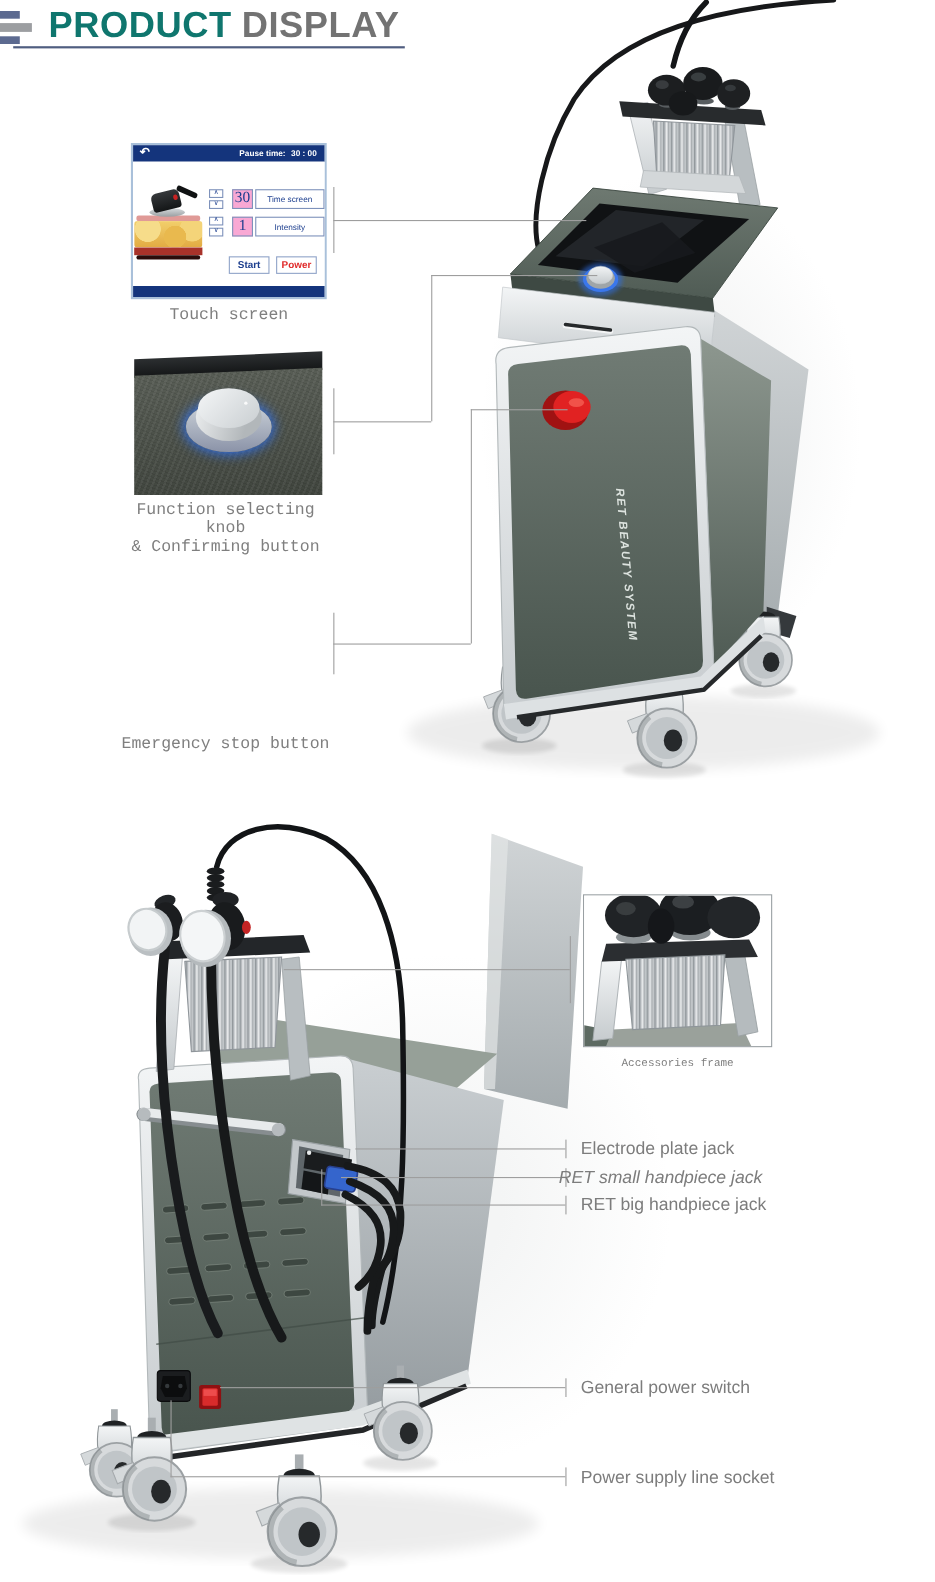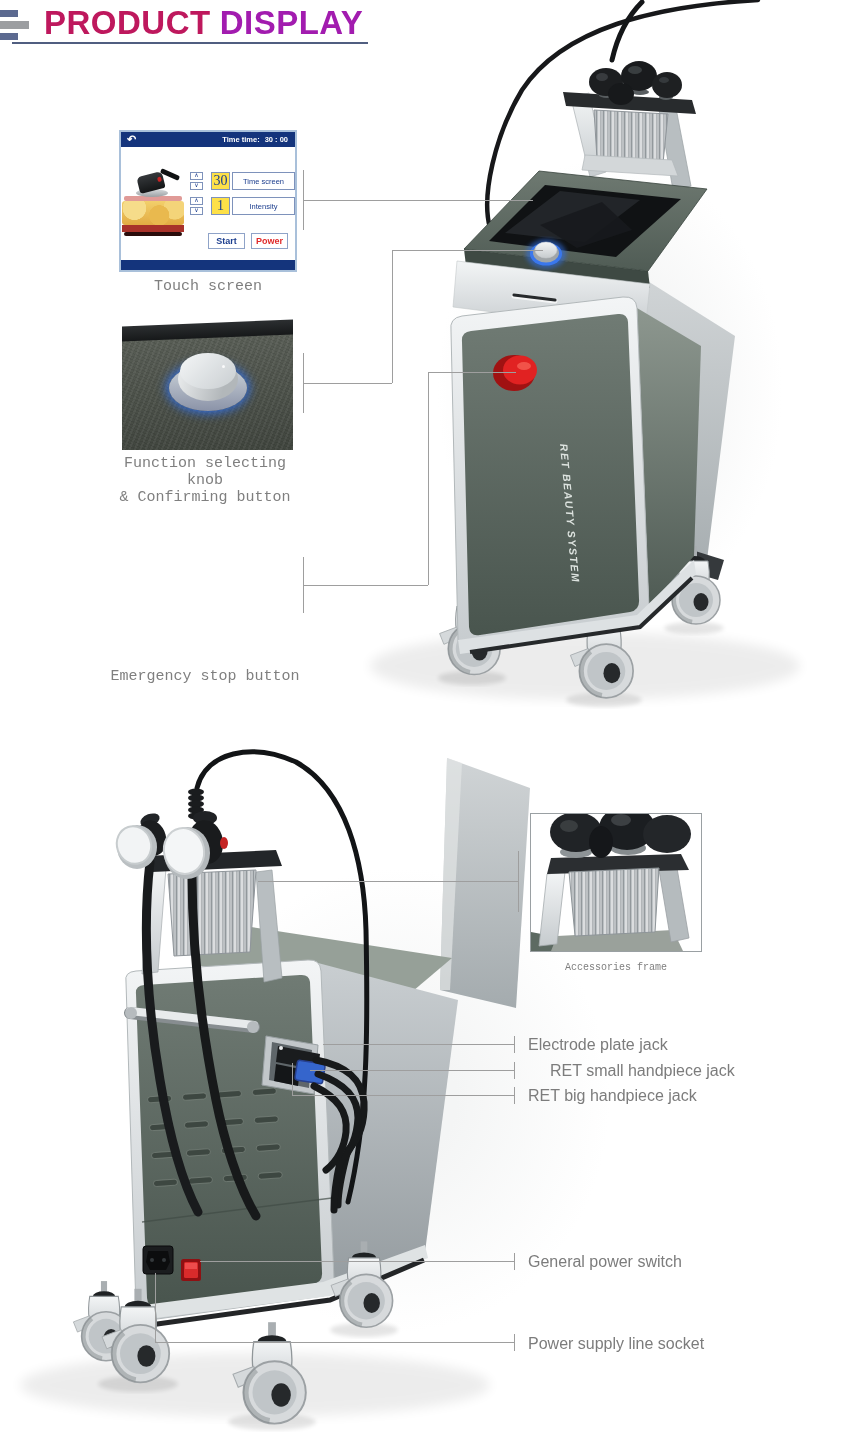--- a/index.html
+++ b/index.html
@@ -1,22 +1,22 @@
 <!DOCTYPE html>
 <html><head>
 <meta charset="utf-8">
 <style>
   html,body{margin:0;padding:0;background:#ffffff;}
   .page{position:relative;width:850px;height:1438px;background:#ffffff;overflow:hidden;
         font-family:"Liberation Sans",sans-serif;}
   
   .hbar{position:absolute;}
   .title{position:absolute;left:44px;top:4px;font-size:33px;font-weight:bold;letter-spacing:0.5px;white-space:nowrap;}
-  .title .t1{color:#be185d;}
-  .title .t2{color:#a21caf;margin-left:9px;margin-top:48px;}
+  .title .t1{color:#0f766e;}
+  .title .t2{color:#737373;margin-left:9px;margin-top:48px;}
   .underline{position:absolute;left:12px;top:42px;width:356px;height:2px;background:#505e80;}
   
   .hl,.vl,.tick{position:absolute;background:#9e9e9e;}
   .hl{height:1px;} .vl{width:1px;} .tick{width:1px;}
   
   .cap{position:absolute;color:#7f7f7f;font-size:15px;line-height:17px;text-align:center;font-family:Liberation Mono, monospace;}
   .lbl{position:absolute;color:#7c7c7c;font-size:16px;line-height:19px;white-space:nowrap;}
   
   .ts-box{position:absolute;left:119px;top:130px;width:178px;height:142px;background:#ffffff;
           border:2px solid #a9c0da;box-sizing:border-box;}
@@ -41,21 +41,21 @@
   .sk-dot{position:absolute;left:20px;top:5px;width:4px;height:5px;background:#c92323;border-radius:2px;}
   .sk-arm{position:absolute;left:38px;top:0px;width:20px;height:5px;background:#101213;transform:rotate(24deg);border-radius:2px;}
   .sk-foot{position:absolute;left:14px;top:17px;width:32px;height:8px;background:linear-gradient(#d8dcde,#9aa0a3);border-radius:50%;}
   
   .row{position:absolute;left:69px;display:flex;height:18px;}
   .row1{top:25px;} .row2{top:50px;}
   .spin{width:13px;display:flex;flex-direction:column;justify-content:space-between;}
   .spin div{height:8px;border:1px solid #7e92bb;box-sizing:border-box;color:#1c3e8e;font-size:6px;
             line-height:5px;text-align:center;background:#fff;}
   .val{width:19px;margin-left:8px;border:1px solid #7e92bb;box-sizing:border-box;display:flex;align-items:center;
-       justify-content:center;font-family:"Liberation Serif",serif;font-size:14px;color:#1c3e8e;background:#fde047;}
+       justify-content:center;font-family:"Liberation Serif",serif;font-size:14px;color:#1c3e8e;background:#f9a8d4;}
   .mbtn{width:63px;margin-left:2px;border:1px solid #7e92bb;box-sizing:border-box;display:flex;align-items:center;
         justify-content:center;font-size:7.5px;color:#1c3e8e;background:#fff;}
   .sp-row{position:absolute;left:87px;top:86px;display:flex;}
   .sbtn{width:37px;height:16px;border:1px solid #8fa3c8;box-sizing:border-box;display:flex;align-items:center;
         justify-content:center;font-size:9px;font-weight:bold;background:#fff;}
   .sbtn.start{color:#1c3e8e;}
   .sbtn.pause{margin-left:6px;color:#e02a2a;}
   
   .knob-box{position:absolute;left:122px;top:313px;width:171px;height:137px;background:#ffffff;overflow:hidden;}
   .kb-black{position:absolute;left:-6px;top:10px;width:185px;height:17px;background:linear-gradient(#2c2f31,#131516);
@@ -303,21 +303,21 @@
   <div class="hbar" style="left:0;top:21px;width:29px;height:8px;background:#9c9ea1;"></div>
   <div class="hbar" style="left:0;top:33px;width:18px;height:7px;background:#5c6a90;"></div>
   <div class="title">
     <span class="t1">PRODUCT</span><span class="t2">DISPLAY</span>
   </div>
   <div class="underline"></div>
 
   <div class="ts-box">
     <div class="ts-top">
       <span class="ts-back">↶</span>
-      <span class="ts-wt"><span>Time time:</span><span class="wtv">30 : 00</span></span>
+      <span class="ts-wt"><span>Pause time:</span><span class="wtv">30 : 00</span></span>
     </div>
     <div class="ts-body">
       <div class="illus">
         <div class="sk-pink"></div>
         <div class="sk-fat"></div>
         <div class="sk-red"></div>
         <div class="sk-dark"></div>
         <div class="sk-foot"></div>
         <div class="sk-arm"></div>
         <div class="sk-hand">
@@ -413,21 +413,21 @@
 
   <div class="hl" style="left:258px;top:881px;width:260px;"></div>
   <div class="tick" style="left:518px;top:851px;height:61px;"></div>
 
   <div class="hl" style="left:323px;top:1044px;width:191px;"></div>
   <div class="tick" style="left:514px;top:1036px;height:17px;"></div>
   <div class="lbl" style="left:528px;top:1035px;">Electrode plate jack</div>
 
   <div class="hl" style="left:310px;top:1070px;width:204px;"></div>
   <div class="tick" style="left:514px;top:1062px;height:17px;"></div>
-  <div class="lbl" style="left:550px;top:1061px;">RET small handpiece jack</div>
+  <div class="lbl" style="left:508px;top:1061px;font-style:italic;">RET small handpiece jack</div>
 
   <div class="vl" style="left:292px;top:1063px;height:33px;"></div>
   <div class="hl" style="left:292px;top:1095px;width:222px;"></div>
   <div class="tick" style="left:514px;top:1087px;height:17px;"></div>
   <div class="lbl" style="left:528px;top:1086px;text-align:right;">RET big handpiece jack</div>
 
   <div class="hl" style="left:200px;top:1261px;width:314px;"></div>
   <div class="tick" style="left:514px;top:1253px;height:17px;"></div>
   <div class="lbl" style="left:528px;top:1252px;">General power switch</div>
 

